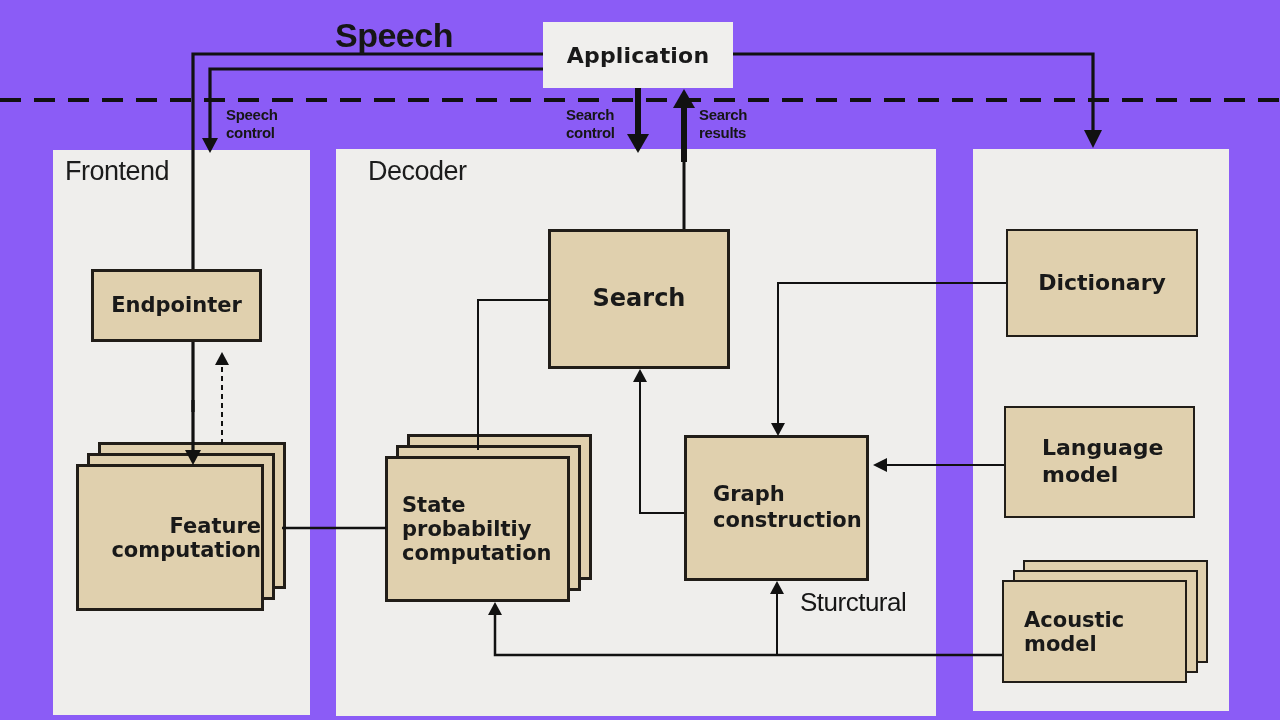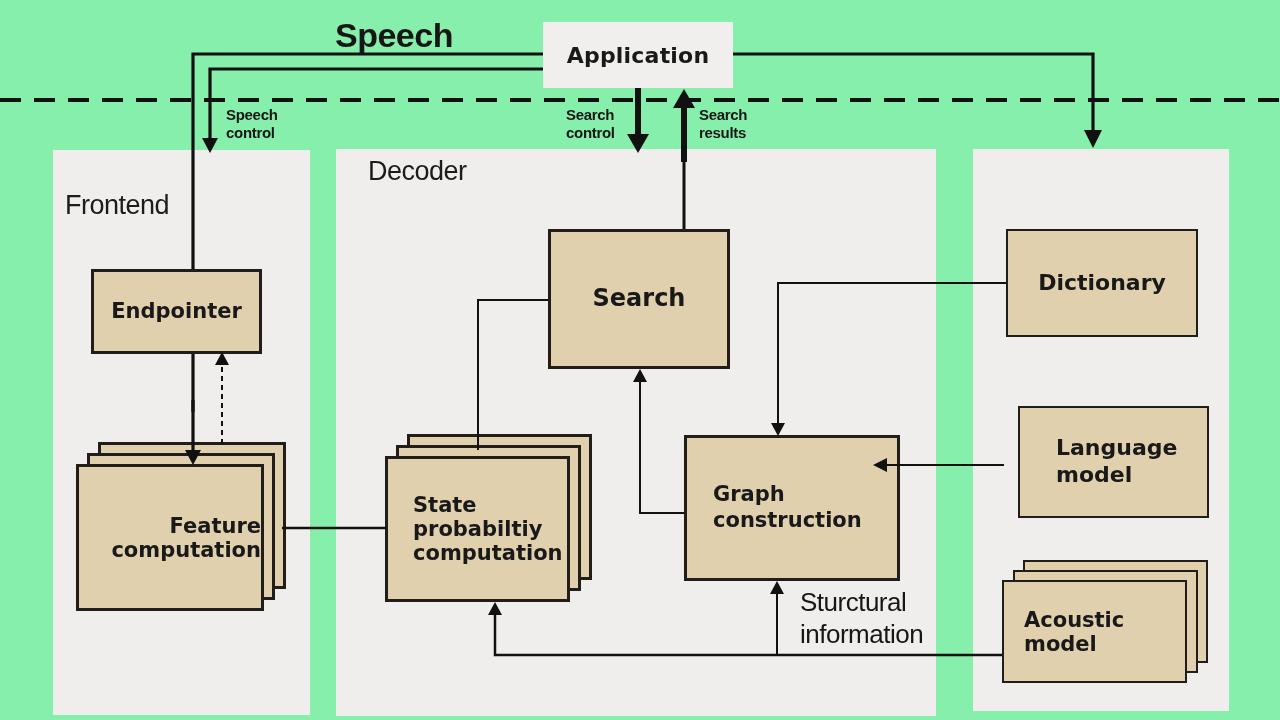--- a/index.html
+++ b/index.html
@@ -1,16 +1,16 @@
 <!DOCTYPE html>
 <html><head>
 <meta charset="utf-8">
 <style>
   html,body{margin:0;padding:0;background:#4a6f4e;}
-  #stage{position:relative;width:1280px;height:720px;background:#86efac;overflow:hidden;
+  #stage{position:relative;width:1280px;height:720px;background:#8b5cf6;overflow:hidden;
          font-family:"Liberation Sans",sans-serif;color:#1b1b1b;}
   .layer-svg{position:absolute;left:0;top:0;width:1280px;height:720px;pointer-events:none;}
   #svg-under{z-index:1;}
   .panel{position:absolute;background:#efeeec;z-index:0;}
   .panel-title{position:absolute;font-size:27px;font-weight:400;color:#1c1c1c;z-index:4;letter-spacing:-0.5px;}
   .appbox{position:absolute;left:543px;top:22px;width:190px;height:66px;background:#f0efed;
           display:flex;align-items:center;justify-content:center;z-index:2;
           font-family:"DejaVu Sans",sans-serif;font-weight:700;font-size:22px;color:#191919;letter-spacing:0.2px;}
   .tanbox{position:absolute;background:#e0d0ae;border:3px solid #211d18;box-sizing:border-box;z-index:2;
           font-family:"DejaVu Sans",sans-serif;font-weight:700;color:#191919;
@@ -40,55 +40,55 @@
     <path d="M0,100 H1280" stroke="#111" stroke-width="4" stroke-dasharray="21 13" fill="none"></path>
     <path d="M543,54 H193 V412" stroke="#111" stroke-width="3.2" fill="none"></path>
     <path d="M543,69 H210 V139" stroke="#111" stroke-width="3.2" fill="none"></path>
     <polygon points="210,153 202,138 218,138" fill="#111"></polygon>
   </svg>
 
   <div class="appbox">
     <span>Application</span>
   </div>
 
-  <div class="tanbox center" style="left:91px;top:269px;width:171px;height:85px;font-size:21px;">
+  <div class="tanbox center" style="left:91px;top:269px;width:171px;height:73px;font-size:21px;">
     <span class="ln">Endpointer</span>
   </div>
 
   <div class="tanbox center" style="left:548px;top:229px;width:182px;height:140px;font-size:24px;">
     <span class="ln">Search</span>
   </div>
 
-  <div class="tanbox" style="left:684px;top:435px;width:216px;height:146px;font-size:21px;padding-left:26px;">
+  <div class="tanbox" style="left:684px;top:435px;width:185px;height:146px;font-size:21px;padding-left:26px;">
     <span class="ln">Graph</span>
     <span class="ln">construction</span>
   </div>
 
   <div class="tanbox center thin-border" style="left:1006px;top:229px;width:192px;height:108px;font-size:22px;">
     <span class="ln">Dictionary</span>
   </div>
 
-  <div class="tanbox thin-border" style="left:1004px;top:406px;width:191px;height:112px;font-size:22px;padding-left:36px;margin-left:14px;">
+  <div class="tanbox thin-border" style="left:1004px;top:406px;width:191px;height:112px;font-size:22px;padding-left:36px;">
     <span class="ln">Language</span>
     <span class="ln">model</span>
   </div>
 
   <div class="stack" style="left:76px;top:442px;width:210px;height:169px;">
     <div class="sheet" style="left:22px;top:0px;width:188px;height:147px;"></div>
     <div class="sheet" style="left:11px;top:11px;width:188px;height:147px;"></div>
     <div class="sheet front" style="left:0px;top:22px;width:188px;height:147px;font-size:21px;padding-left:22px;align-items:flex-end;">
       <span class="ln">Feature</span>
       <span class="ln">computation</span>
     </div>
   </div>
 
   <div class="stack" style="left:385px;top:434px;width:207px;height:168px;">
     <div class="sheet" style="left:22px;top:0px;width:185px;height:146px;"></div>
     <div class="sheet" style="left:11px;top:11px;width:185px;height:146px;"></div>
-    <div class="sheet front" style="left:0px;top:22px;width:185px;height:146px;font-size:21px;padding-left:25px;">
+    <div class="sheet front" style="left:0px;top:22px;width:185px;height:146px;font-size:21px;padding-left:14px;">
       <span class="ln">State</span>
       <span class="ln">probabiltiy</span>
       <span class="ln">computation</span>
     </div>
   </div>
 
   <div class="stack" style="left:1002px;top:560px;width:206px;height:123px;">
     <div class="sheet thin-border" style="left:21px;top:0px;width:185px;height:103px;border-width:2px;"></div>
     <div class="sheet thin-border" style="left:11px;top:10px;width:185px;height:103px;border-width:2px;"></div>
     <div class="sheet front" style="left:0px;top:20px;width:185px;height:103px;border-width:2px;font-size:21px;padding-left:20px;">
@@ -127,39 +127,38 @@
 
     <path d="M1004,465 H882" stroke="#111" stroke-width="2" fill="none"></path>
     <polygon points="873,465 887,458 887,472" fill="#111"></polygon>
 
     <path d="M1002,655 H495 V612" stroke="#111" stroke-width="2.5" fill="none"></path>
     <polygon points="495,602 488,615 502,615" fill="#111"></polygon>
     <path d="M777,655 V590" stroke="#111" stroke-width="2" fill="none"></path>
     <polygon points="777,581 770,594 784,594" fill="#111"></polygon>
   </svg>
 
-  <div class="panel-title" style="left:65px;top:156px;margin-top:34px;">Frontend</div>
+  <div class="panel-title" style="left:65px;top:156px;">Frontend</div>
   <div class="panel-title" style="left:368px;top:156px;">Decoder</div>
 
   <div class="elabel speech" style="left:335px;top:16px;">Speech</div>
 
   <div class="elabel smallbold" style="left:226px;top:106px;">
     <div>Speech</div>
     <div>control</div>
   </div>
 
   <div class="elabel smallbold" style="left:566px;top:106px;">
     <div>Search</div>
     <div>control</div>
   </div>
 
   <div class="elabel smallbold" style="left:699px;top:106px;">
     <div>Search</div>
     <div>results</div>
   </div>
 
 
-  <div class="elabel annot" style="left:800px;top:586px;">
+  <div class="elabel annot" style="left:800px;top:586px;text-align:center;">
     <div>Sturctural</div>
-    <div>information</div>
   </div>
 
 </div>
 
 </body></html>

